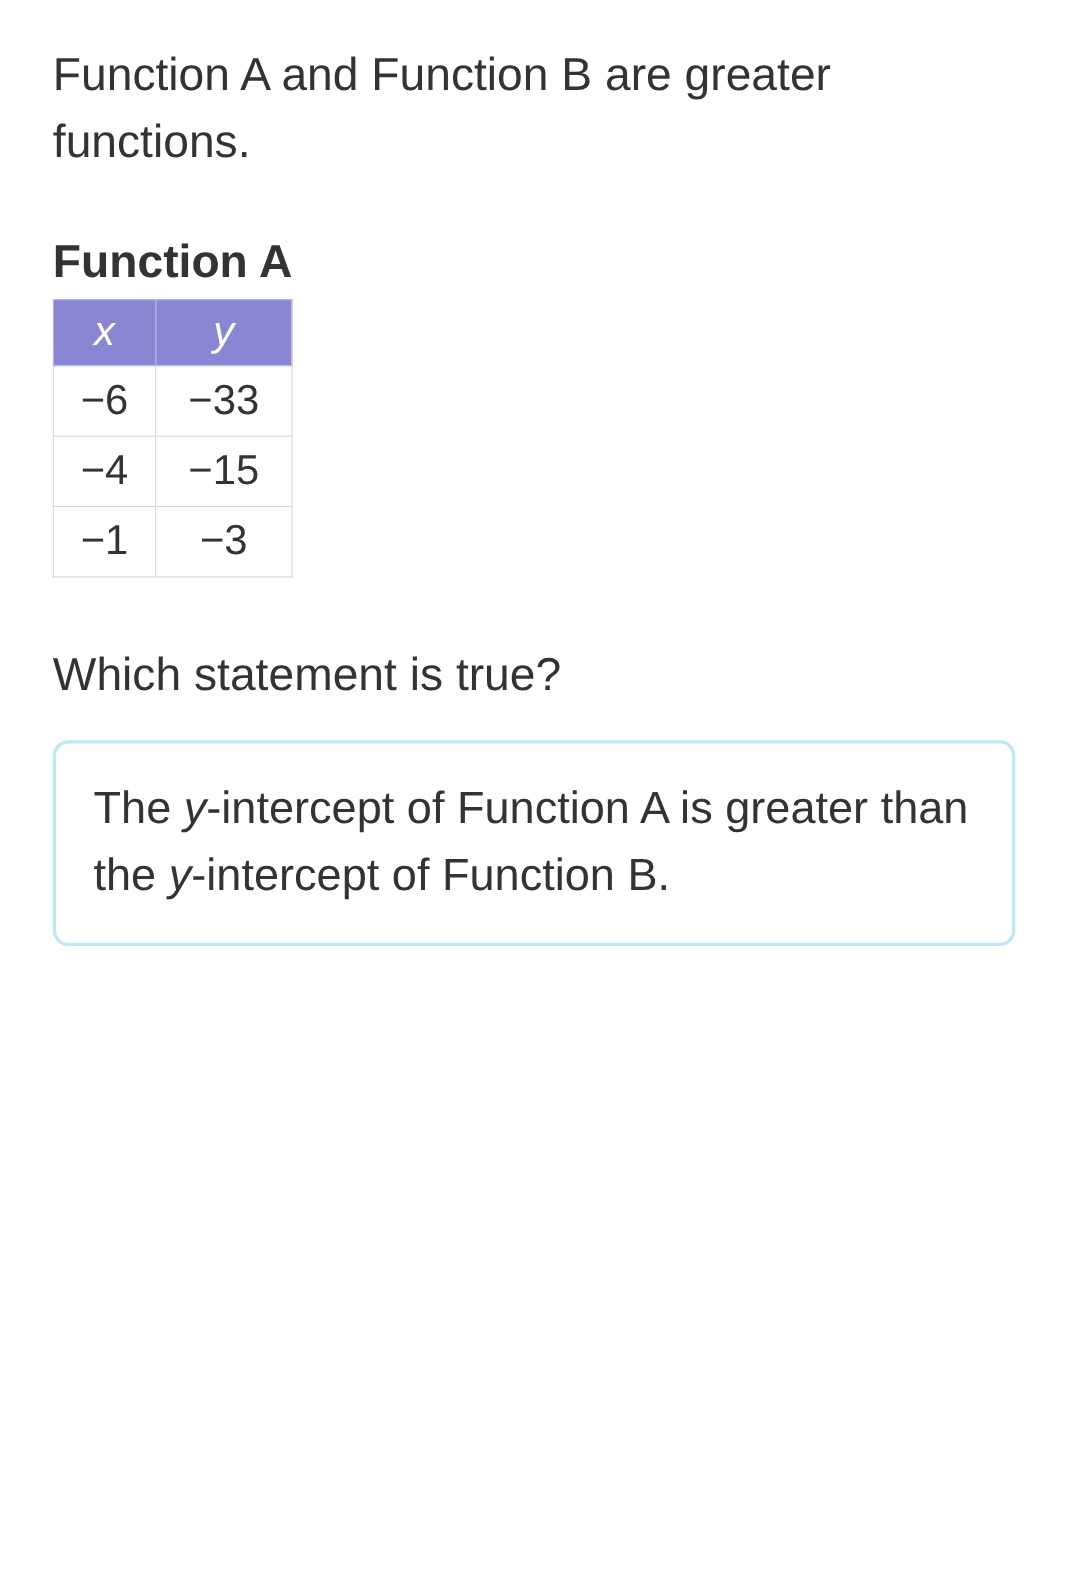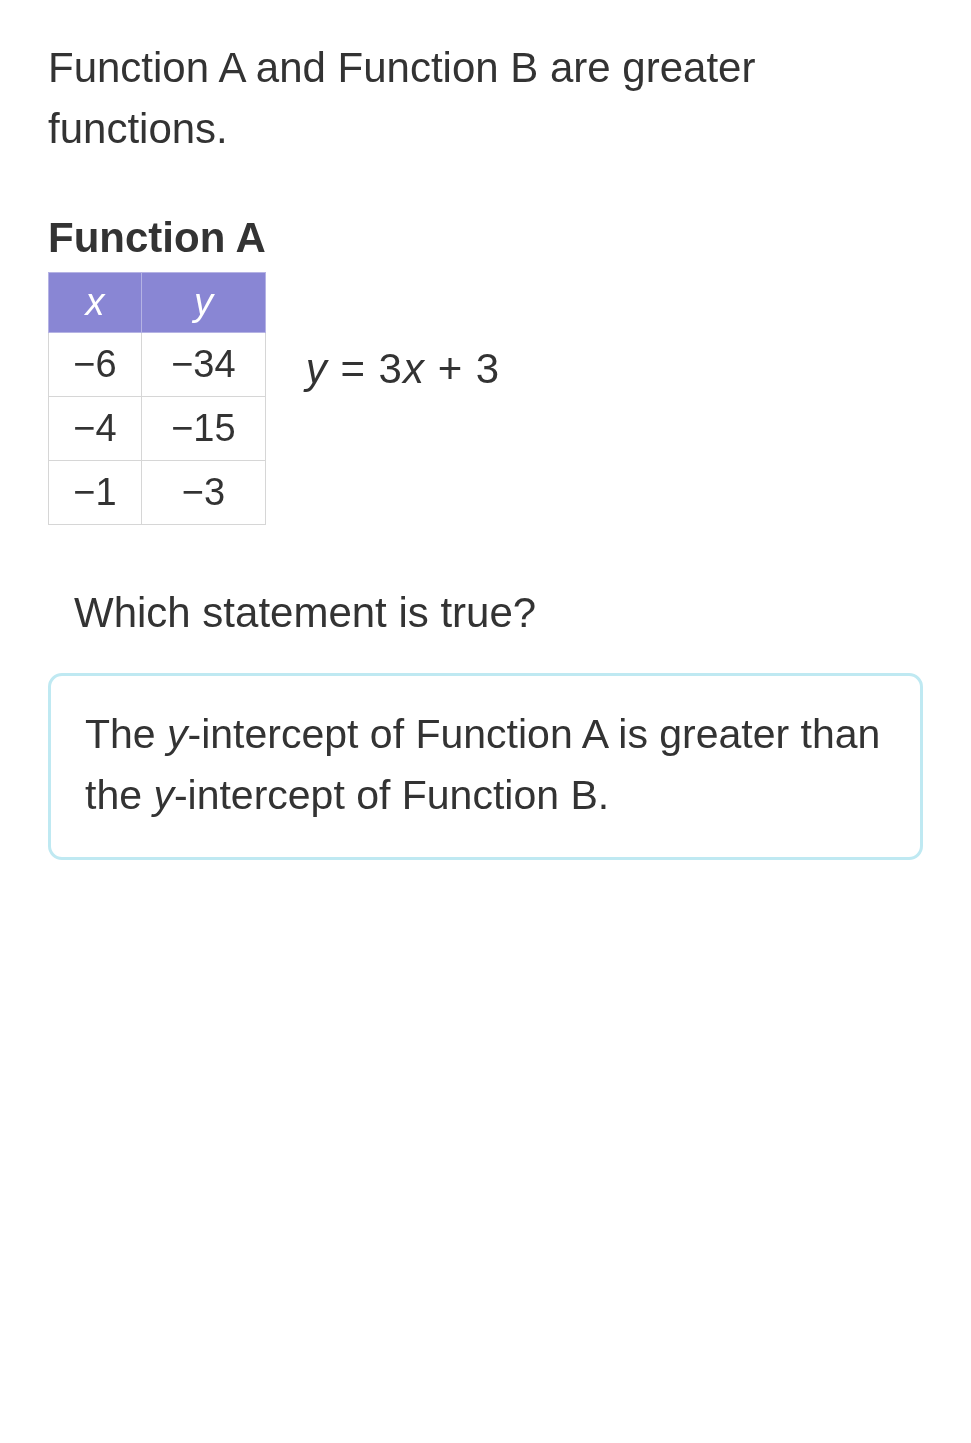--- a/index.html
+++ b/index.html
@@ -57,21 +57,20 @@
   }
   table.xy td {
     border: 1px solid #d6d6d6;
     padding: 10px 10px;
     text-align: center;
     color: #333;
   }
   .question {
     font-size: 42px;
     margin-bottom: 36px;
-    margin-left: 26px;
   }
   .options {
     display: flex;
     flex-direction: column;
     gap: 28px;
   }
   .option {
     border: 3px solid #bfe9f2;
     border-radius: 14px;
     background: #fff;
@@ -99,38 +98,35 @@
       <table class="xy">
         <thead>
           <tr>
             <th>x</th>
             <th>y</th>
           </tr>
         </thead>
         <tbody>
           <tr>
             <td>−6</td>
-            <td>−34</td>
+            <td>−33</td>
           </tr>
           <tr>
             <td>−4</td>
             <td>−15</td>
           </tr>
           <tr>
             <td>−1</td>
             <td>−3</td>
           </tr>
         </tbody>
       </table>
     </div>
 
     <div class="func-col">
-      <div class="equation">
-        <span class="var">y</span><span> = 3</span><span class="var">x</span><span> + 3</span>
-      </div>
     </div>
 
   </div>
 
   <div class="question">Which statement is true?</div>
 
   <div class="options">
     <div class="option">
       <span>The </span><span class="var">y</span><span>-intercept of Function A is greater than the </span><span class="var">y</span><span>-intercept of Function B.</span>
     </div>

